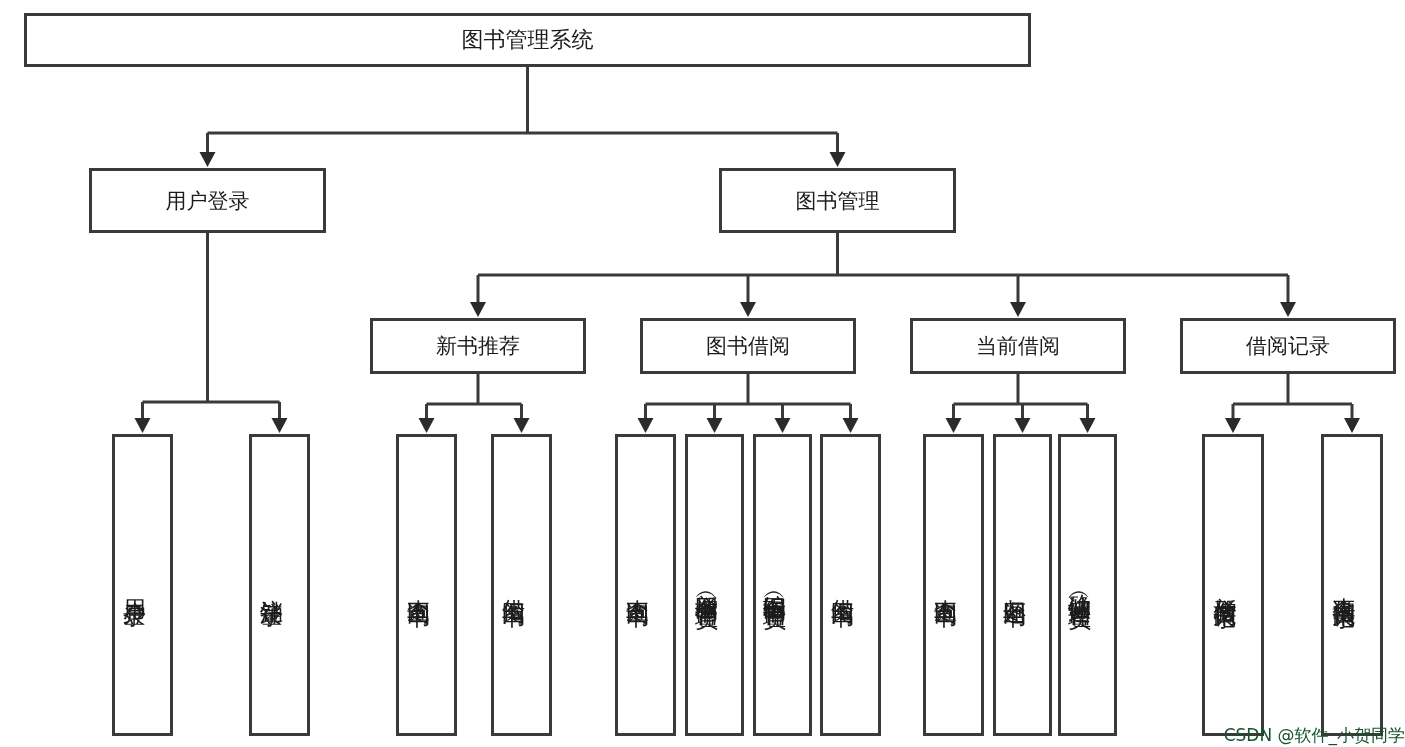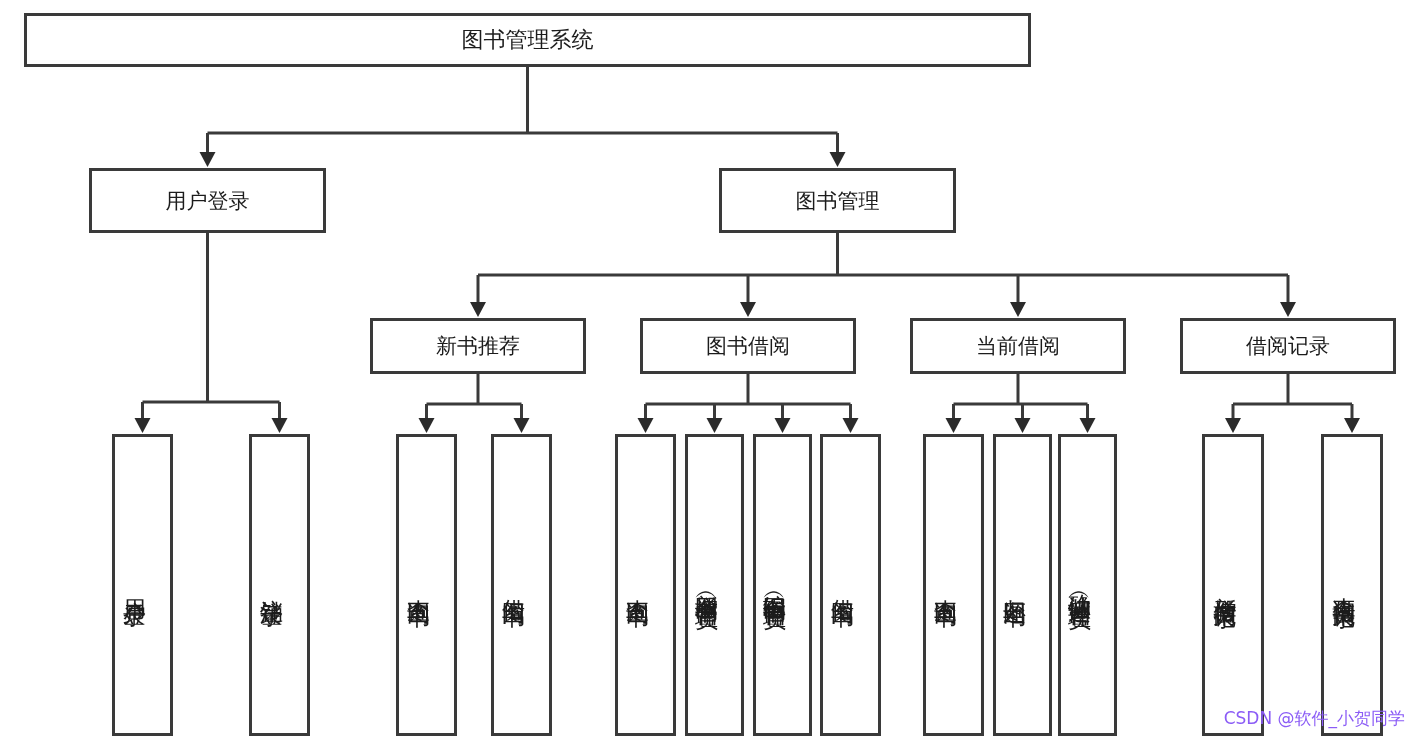--- a/index.html
+++ b/index.html
@@ -65,24 +65,24 @@
     line-height: 1.08;
     color: #1c1c1c;
     letter-spacing: 2px;
     white-space: nowrap;
     text-align: center;
     pointer-events: none;
   }
   #watermark {
     position: absolute;
     right: 8px;
-    bottom: 17px;
+    bottom: 0;
     font-family: "DejaVu Sans", "Liberation Sans", sans-serif;
     font-size: 17px;
-    color: #8b5cf6;
+    color: #14532d;
     white-space: nowrap;
   }
 </style>
 </head>
 <body>
 
 <div id="diagram-root">
   <svg id="tree-svg" viewBox="0 0 1405 747">
     <g id="connector-layer">
         <g>

